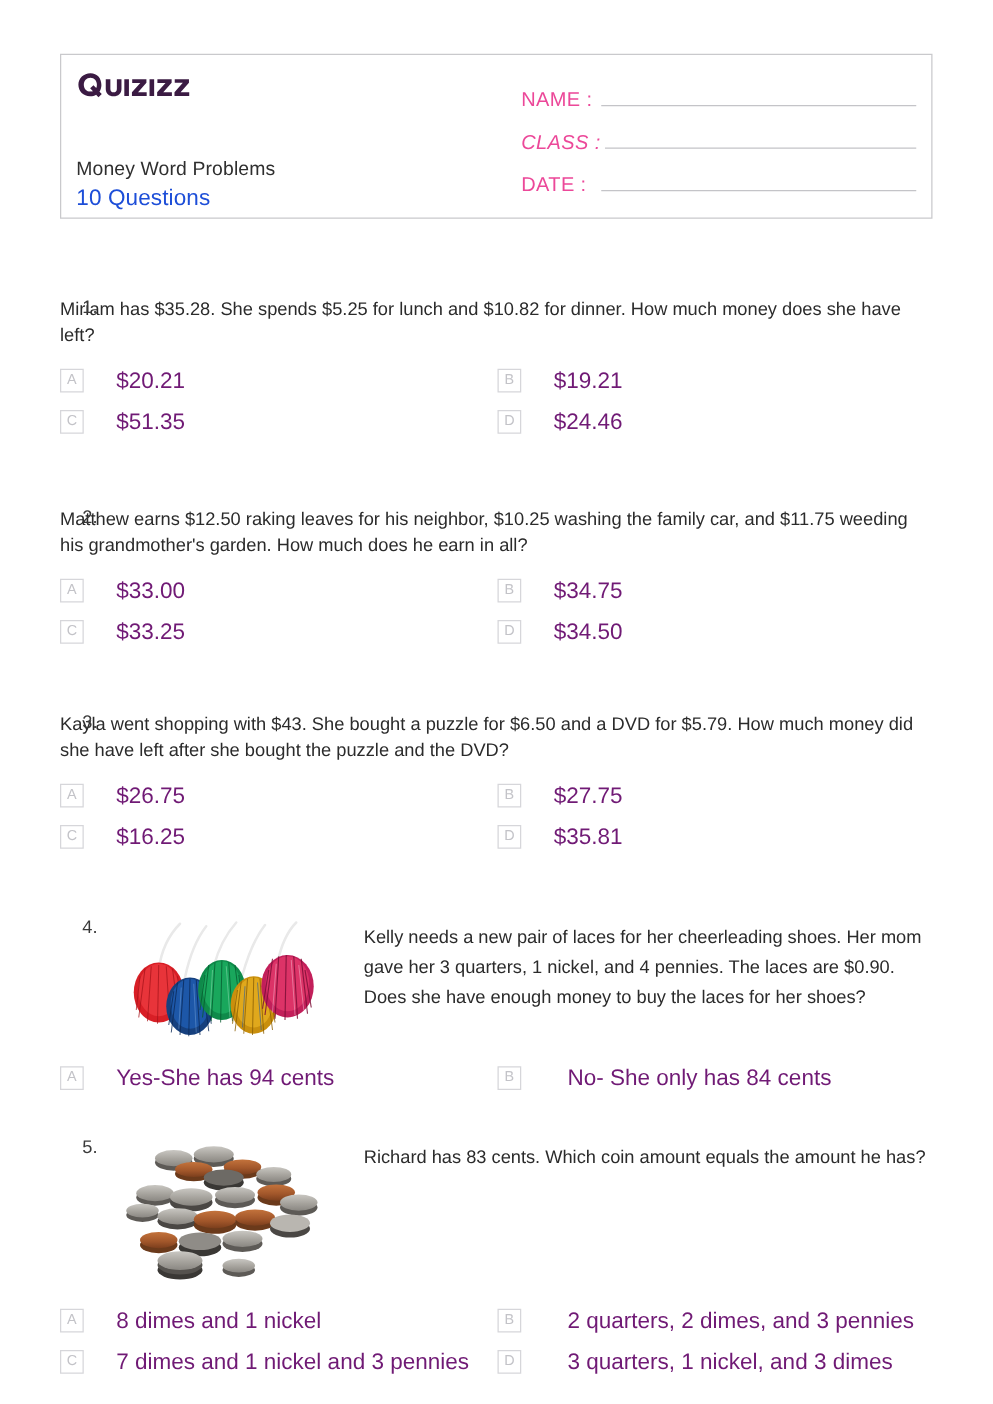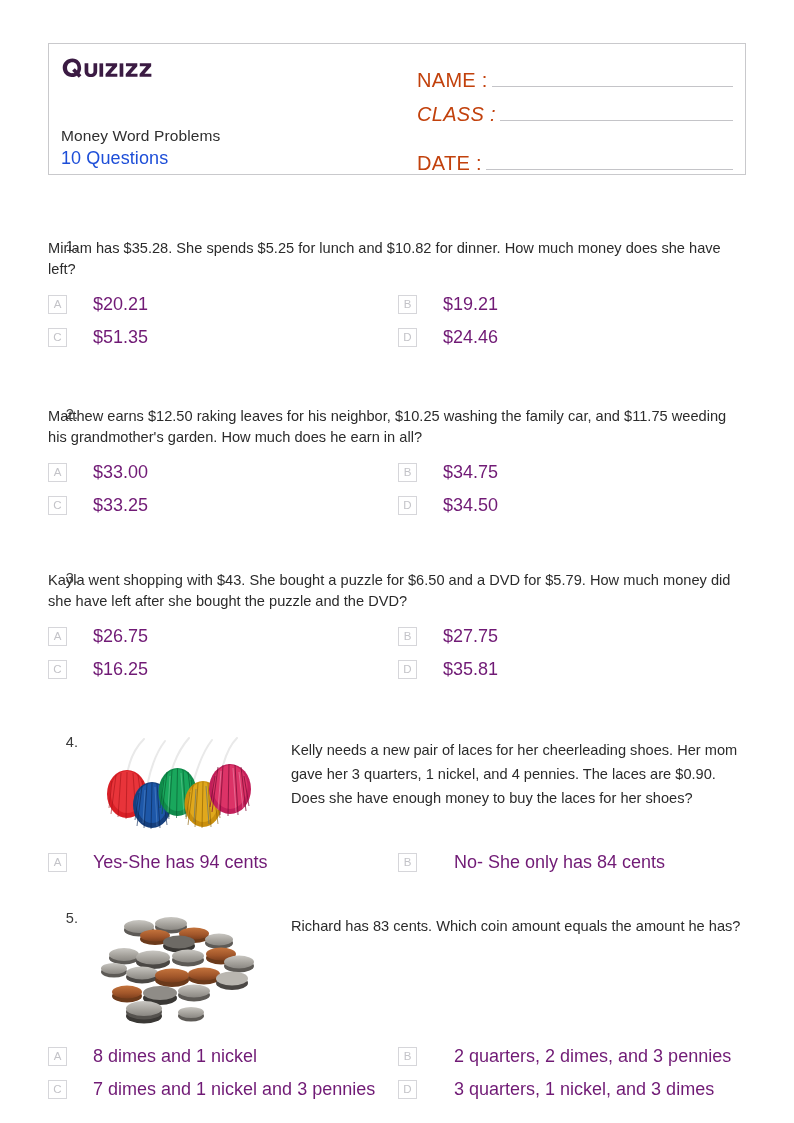--- a/index.html
+++ b/index.html
@@ -60,24 +60,24 @@
   .field-row {
     position: absolute;
     left: 368px;
     width: 316px;
     height: 22px;
     display: flex;
     align-items: baseline;
   }
   .field-row.r0 { top: 25px; }
   .field-row.r1 { top: 59px; font-style: italic; }
-  .field-row.r2 { top: 108px; }
+  .field-row.r2 { top: 93px; }
   .field-label {
-    font-size: 20px;
-    color: #c2410c;
+    font-size: 16px;
+    color: #ec4899;
     letter-spacing: 0.3px;
     white-space: nowrap;
     flex: 0 0 auto;
     min-width: 60px;
   }
   .field-line {
     flex: 1 1 auto;
     border-bottom: 1px solid #c4c4c8;
     height: 15px;
     margin-left: 4px;

